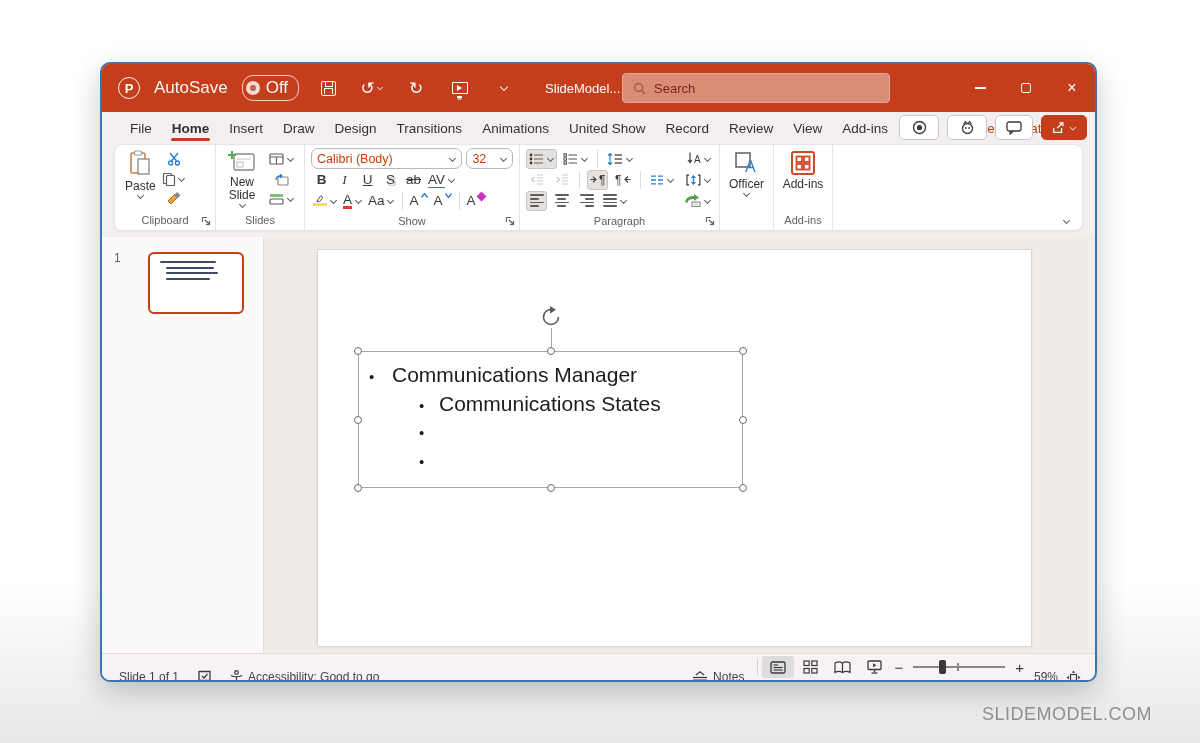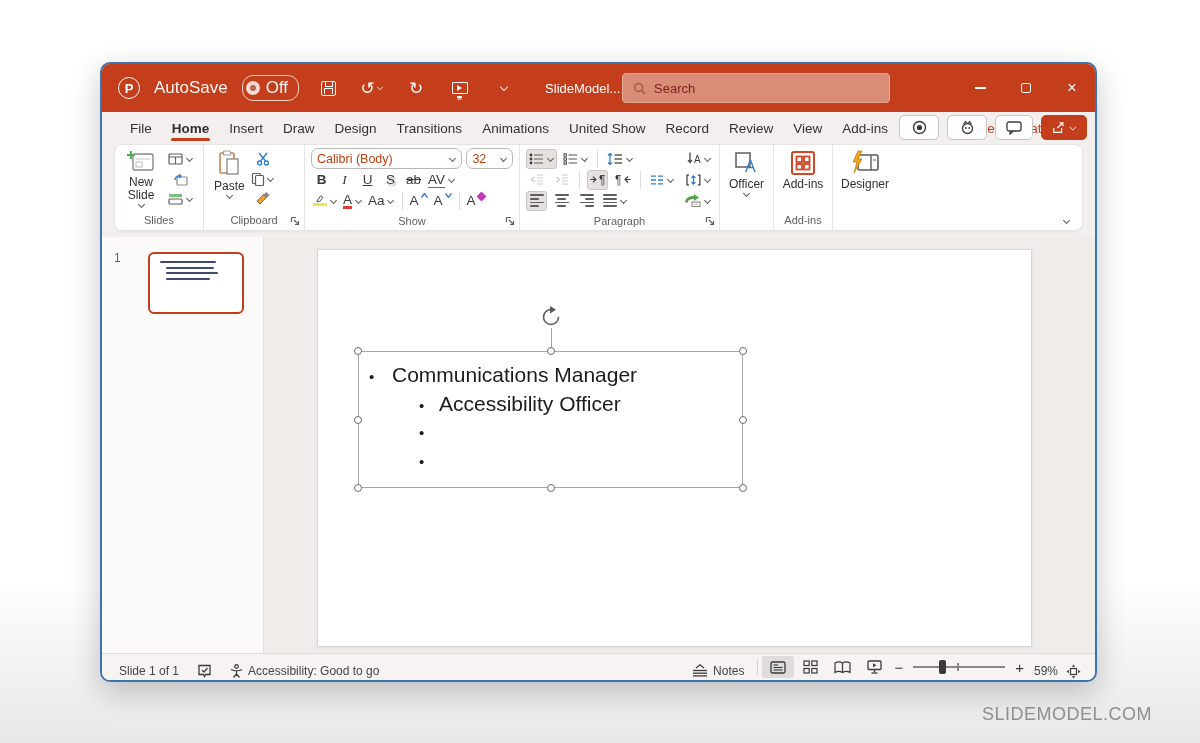--- a/index.html
+++ b/index.html
@@ -105,21 +105,21 @@
   .rot-stem { position:absolute; left:50%; top:-24px; width:1px; height:24px; background:#a6a6a6; }
   .rot-handle { position:absolute; left:50%; top:-47px; transform:translateX(-50%); cursor:pointer; }
   .bullets { padding-top:8px; font-size:21px; color:#1c1c1c; }
   .brow { display:flex; align-items:baseline; height:29px; line-height:29px; cursor:text; }
   .brow .dot { font-size:15px; }
   .brow.lvl1 .dot { margin-left:10px; width:23px; }
   .brow.lvl2 .dot { margin-left:60px; width:20px; }
   
   .statusbar { height:27px; background:#f6f3f2; border-top:1px solid #e1dfde; flex:0 0 auto;
     display:flex; align-items:center; font-size:12px; color:#444; padding:0 8px; }
-  .sb-item { display:flex; align-items:flex-start; gap:5px; padding:0 9px; height:100%; cursor:pointer; white-space:nowrap;margin-top:20px; }
+  .sb-item { display:flex; align-items:center; gap:5px; padding:0 9px; height:100%; cursor:pointer; white-space:nowrap;margin-top:20px; }
   .sb-right { margin-left:auto; display:flex; align-items:center; height:100%; }
   .sb-divider { width:1px; height:16px; background:#d4d2d0; margin:0 4px; }
   .viewbtn { width:32px; height:22px; display:flex; align-items:center; justify-content:center; cursor:pointer; border-radius:3px; }
   .viewbtn.sel { background:#dfdddb; }
   .zoom-track { width:92px; height:2px; background:#8a8886; position:relative; margin:0 6px; cursor:pointer; }
   .zoom-thumb { position:absolute; left:26px; top:-6px; width:7px; height:14px; background:#3b3a39; border-radius:2px; cursor:grab; }
   .zoom-tick { position:absolute; left:44px; top:-3px; width:1.6px; height:8px; background:#8a8886; }
   .zoom-tick::after { content:""; position:absolute; left:-3px; top:3px; width:8px; height:1.6px; background:#8a8886; }
   .zbtn { font-size:15px; color:#3b3a39; padding:0 4px; cursor:pointer; }
   .watermark { position:absolute; right:48px; bottom:18px; font-size:18px; color:#8f8f8f; letter-spacing:.5px; }
@@ -225,20 +225,66 @@
           <path d="M8.5 1 L12.5 1 L12.5 5" fill="none" stroke="#fff" stroke-width="1.4"></path>
         </svg>
         <span class="chev-w" style="transform:scale(.8)"></span>
       </div>
     </div>
   </div>
 
   <div class="ribbonzone">
     <div class="ribbon-card">
 
+      <div class="rgroup" style="width:101px">
+        <div class="rg-content" style="gap:4px; padding-left:10px">
+          <div class="bigbtn">
+            <svg width="24" height="28" viewBox="0 0 24 28">
+              <rect x="3" y="3" width="14" height="20" rx="1.5" fill="none" stroke="#c8824f" stroke-width="1.6"></rect>
+              <rect x="6.5" y="1" width="7" height="4" rx="1" fill="#fff" stroke="#9e9c9a" stroke-width="1.2"></rect>
+              <rect x="10" y="9" width="11" height="15" fill="#fff" stroke="#8a8886" stroke-width="1.3"></rect>
+            </svg>
+            <span class="lbl">Paste</span>
+            <span class="chev"></span>
+          </div>
+          <div class="stack" style="gap:0">
+            <div class="icbtn">
+              <svg width="14" height="14" viewBox="0 0 14 14">
+                <line x1="3" y1="1" x2="9.5" y2="9" stroke="#2b7cd3" stroke-width="1.3"></line>
+                <line x1="11" y1="1" x2="4.5" y2="9" stroke="#2b7cd3" stroke-width="1.3"></line>
+                <circle cx="3.6" cy="11" r="2" fill="none" stroke="#2b7cd3" stroke-width="1.3"></circle>
+                <circle cx="10.4" cy="11" r="2" fill="none" stroke="#2b7cd3" stroke-width="1.3"></circle>
+              </svg>
+            </div>
+            <div class="icbtn">
+              <svg width="14" height="14" viewBox="0 0 14 14">
+                <rect x="1.5" y="1.5" width="8" height="10" rx="1" fill="#fff" stroke="#605e5c" stroke-width="1.2"></rect>
+                <rect x="4.5" y="3.5" width="8" height="10" rx="1" fill="#fff" stroke="#605e5c" stroke-width="1.2"></rect>
+              </svg>
+              <span class="chev"></span>
+            </div>
+            <div class="icbtn">
+              <svg width="15" height="14" viewBox="0 0 15 14">
+                <path d="M2 9 L9 2 L12 5 L5 12 Z" fill="#e8a33d" stroke="#b06e1e" stroke-width="1"></path>
+                <rect x="9.2" y="1" width="4.5" height="4.5" transform="rotate(45 11.5 3)" fill="#8a8886"></rect>
+              </svg>
+            </div>
+          </div>
+        </div>
+        <div class="rg-label">
+          <span>Clipboard</span>
+          <span class="launcher">
+            <svg width="10" height="10" viewBox="0 0 10 10">
+                <path d="M1.5 1.5 H6 M1.5 1.5 V6" stroke="#605e5c" stroke-width="1.2" fill="none"></path>
+                <path d="M4 4 L8.5 8.5 M8.5 5 V8.5 H5" stroke="#605e5c" stroke-width="1.2" fill="none"></path>
+              </svg>
+          </span>
+        </div>
+      </div>
+
       <div class="rgroup" style="width:89px">
         <div class="rg-content" style="gap:5px; padding-left:6px">
           <div class="bigbtn" style="width:40px">
             <svg width="28" height="24" viewBox="0 0 28 24">
               <rect x="6" y="4" width="20" height="16" rx="1.5" fill="#fff" stroke="#8a8886" stroke-width="1.4"></rect>
               <line x1="9" y1="9" x2="23" y2="9" stroke="#c8c6c4" stroke-width="1.2"></line>
               <rect x="9" y="12" width="6" height="5" fill="none" stroke="#c8c6c4" stroke-width="1.2"></rect>
               <line x1="4" y1="1" x2="4" y2="9" stroke="#4caf50" stroke-width="2"></line>
               <line x1="0" y1="5" x2="8" y2="5" stroke="#4caf50" stroke-width="2"></line>
             </svg>
@@ -266,66 +312,20 @@
                 <rect x="1" y="1" width="13" height="3" fill="#7cbf7c"></rect>
                 <rect x="1" y="6" width="13" height="5" rx="1" fill="none" stroke="#605e5c" stroke-width="1.2"></rect>
               </svg>
               <span class="chev"></span>
             </div>
           </div>
         </div>
         <div class="rg-label">
             <span>Slides</span>
           </div>
-      </div>
-
-      <div class="rgroup" style="width:101px">
-        <div class="rg-content" style="gap:4px; padding-left:10px">
-          <div class="bigbtn">
-            <svg width="24" height="28" viewBox="0 0 24 28">
-              <rect x="3" y="3" width="14" height="20" rx="1.5" fill="none" stroke="#c8824f" stroke-width="1.6"></rect>
-              <rect x="6.5" y="1" width="7" height="4" rx="1" fill="#fff" stroke="#9e9c9a" stroke-width="1.2"></rect>
-              <rect x="10" y="9" width="11" height="15" fill="#fff" stroke="#8a8886" stroke-width="1.3"></rect>
-            </svg>
-            <span class="lbl">Paste</span>
-            <span class="chev"></span>
-          </div>
-          <div class="stack" style="gap:0">
-            <div class="icbtn">
-              <svg width="14" height="14" viewBox="0 0 14 14">
-                <line x1="3" y1="1" x2="9.5" y2="9" stroke="#2b7cd3" stroke-width="1.3"></line>
-                <line x1="11" y1="1" x2="4.5" y2="9" stroke="#2b7cd3" stroke-width="1.3"></line>
-                <circle cx="3.6" cy="11" r="2" fill="none" stroke="#2b7cd3" stroke-width="1.3"></circle>
-                <circle cx="10.4" cy="11" r="2" fill="none" stroke="#2b7cd3" stroke-width="1.3"></circle>
-              </svg>
-            </div>
-            <div class="icbtn">
-              <svg width="14" height="14" viewBox="0 0 14 14">
-                <rect x="1.5" y="1.5" width="8" height="10" rx="1" fill="#fff" stroke="#605e5c" stroke-width="1.2"></rect>
-                <rect x="4.5" y="3.5" width="8" height="10" rx="1" fill="#fff" stroke="#605e5c" stroke-width="1.2"></rect>
-              </svg>
-              <span class="chev"></span>
-            </div>
-            <div class="icbtn">
-              <svg width="15" height="14" viewBox="0 0 15 14">
-                <path d="M2 9 L9 2 L12 5 L5 12 Z" fill="#e8a33d" stroke="#b06e1e" stroke-width="1"></path>
-                <rect x="9.2" y="1" width="4.5" height="4.5" transform="rotate(45 11.5 3)" fill="#8a8886"></rect>
-              </svg>
-            </div>
-          </div>
-        </div>
-        <div class="rg-label">
-          <span>Clipboard</span>
-          <span class="launcher">
-            <svg width="10" height="10" viewBox="0 0 10 10">
-                <path d="M1.5 1.5 H6 M1.5 1.5 V6" stroke="#605e5c" stroke-width="1.2" fill="none"></path>
-                <path d="M4 4 L8.5 8.5 M8.5 5 V8.5 H5" stroke="#605e5c" stroke-width="1.2" fill="none"></path>
-              </svg>
-          </span>
-        </div>
       </div>
 
       <div class="rgroup" style="width:215px">
         <div class="rg-content" style="flex-direction:column; padding:3px 6px 0; display:flex">
           <div class="minirow" style="gap:4px">
             <div class="combo" style="width:157px">
               <span>Calibri (Body)</span>
               <span class="chev"></span>
             </div>
             <div class="combo" style="width:48px">
@@ -580,34 +580,20 @@
               <rect x="14" y="14" width="5.5" height="5.5" fill="none" stroke="#d24726" stroke-width="1.8"></rect>
             </svg>
             <span class="lbl">Add-ins</span>
           </div>
         </div>
         <div class="rg-label">
             <span>Add-ins</span>
           </div>
       </div>
 
-      <div class="rgroup" style="width:64px; border-right:none">
-        <div class="rg-content" style="justify-content:center">
-          <div class="bigbtn">
-            <svg width="30" height="26" viewBox="0 0 30 26">
-              <rect x="8" y="5" width="20" height="15" rx="1.5" fill="none" stroke="#605e5c" stroke-width="1.6"></rect>
-              <line x1="21" y1="5" x2="21" y2="20" stroke="#605e5c" stroke-width="1.4"></line>
-              <line x1="23" y1="10" x2="26" y2="10" stroke="#605e5c" stroke-width="1.2"></line>
-              <path d="M8 1 L3 12 L7 12 L4 23 L12 9 L8 9 L12 1 Z" fill="#f2a71e" stroke="#c87d0e" stroke-width="0.8"></path>
-            </svg>
-            <span class="lbl">Designer</span>
-          </div>
-        </div>
-        <div class="rg-label"></div>
-      </div>
 
       <div style="flex:1"></div>
       <span class="chev collapse-chev"></span>
     </div>
   </div>
 
   <div class="workspace">
     <div class="thumbs">
       <span class="thumb-num">1</span>
       <div class="thumb">
@@ -639,21 +625,21 @@
           <span class="handle" style="left:50%; bottom:-5px; transform:translateX(-50%)"></span>
           <span class="handle" style="right:-5px; bottom:-5px"></span>
 
           <div class="bullets">
             <div class="brow lvl1">
               <span class="dot">•</span>
               <span>Communications Manager</span>
             </div>
             <div class="brow lvl2">
               <span class="dot">•</span>
-              <span>Accessibility Officer</span>
+              <span>Communications States</span>
             </div>
             <div class="brow lvl2">
               <span class="dot">•</span>
             </div>
             <div class="brow lvl2">
               <span class="dot">•</span>
             </div>
           </div>
         </div>
 

